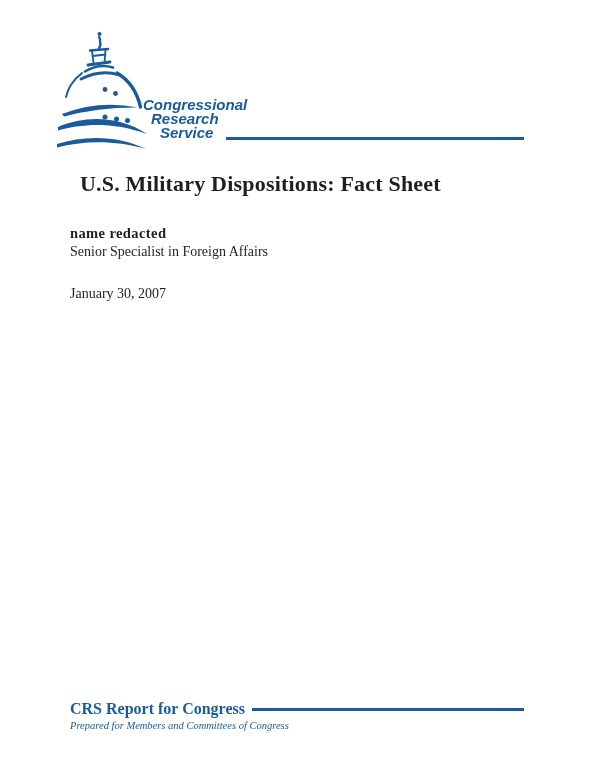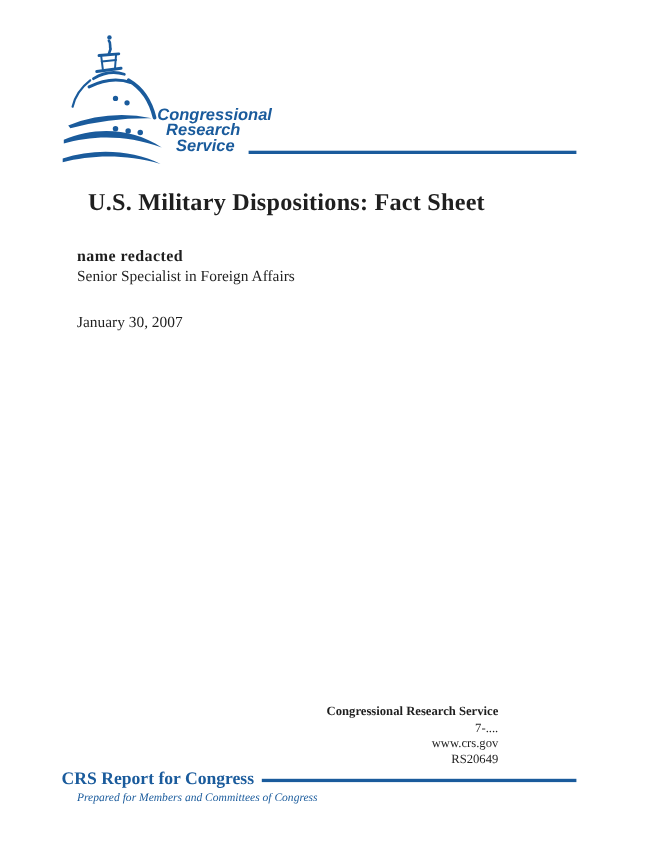--- a/index.html
+++ b/index.html
@@ -62,21 +62,21 @@
   .footer-info {
     position:absolute; right:71px; top:640px;
     text-align:right;
     font-size:11.5px; line-height:14.6px;
     white-space:nowrap;
   }
   .footer-info .fi-org { font-weight:bold; }
 
   
   .fb-row {
-    position:absolute; left:56px; top:700px;
+    position:absolute; left:70px; top:700px;
     width:472px;
     display:flex; align-items:center;justify-content:center;
   }
   .fb-title {
     font-size:16px; font-weight:bold;
     color:var(--crs_blue, #1a5b9c);
     white-space:nowrap;
   }
   .fb-rule {
     flex:1; height:3px; margin-left:7px; margin-top:1px;
@@ -135,26 +135,20 @@
   </div>
 
   <div class="masthead-rule"></div>
 
   <h1 class="title">U.S. Military Dispositions: Fact Sheet</h1>
 
   <div class="author-name">name redacted</div>
   <div class="author-role">Senior Specialist in Foreign Affairs</div>
   <div class="report-date">January 30, 2007</div>
 
-  <div class="footer-info">
-    <div class="fi-org">Congressional Research Service</div>
-    <div class="fi-phone">7-....</div>
-    <div class="fi-website">www.crs.gov</div>
-    <div class="fi-report-number">RS20649</div>
-  </div>
 
   <div class="fb-row">
     <span class="fb-title">CRS Report for Congress</span>
     <span class="fb-rule"></span>
   </div>
   <div class="fb-tagline">Prepared for Members and Committees of Congress</div>
 
 </div>
 
 </body></html>

